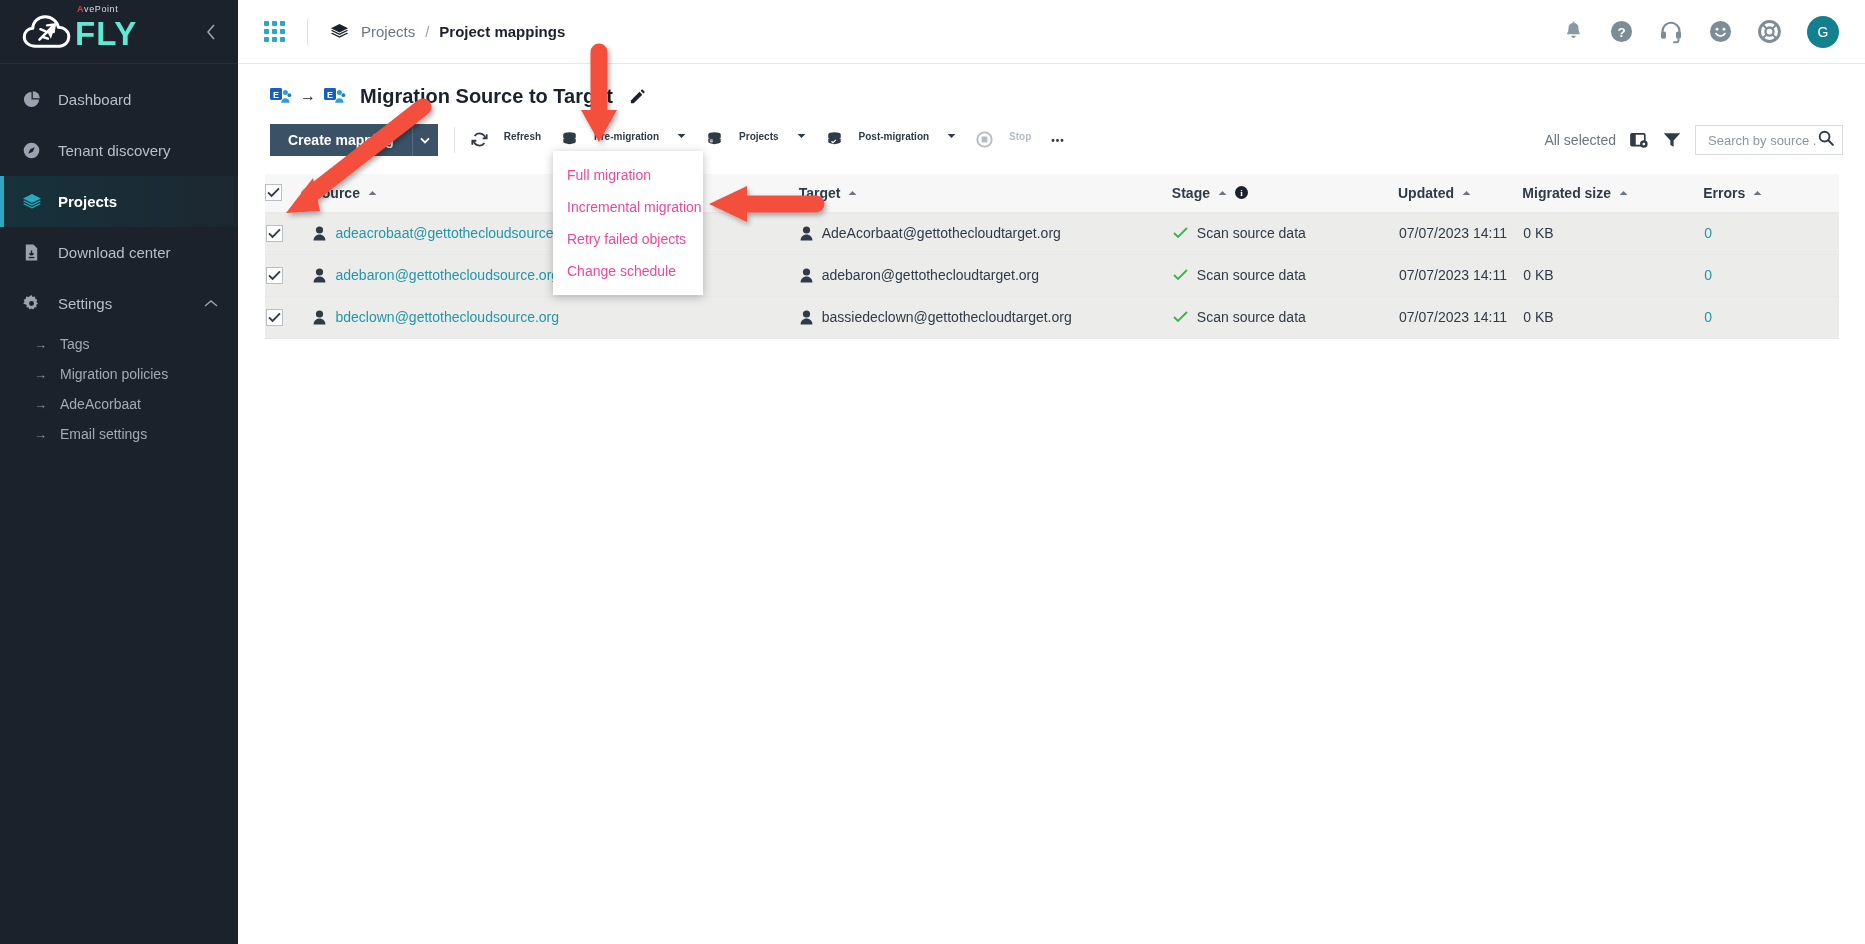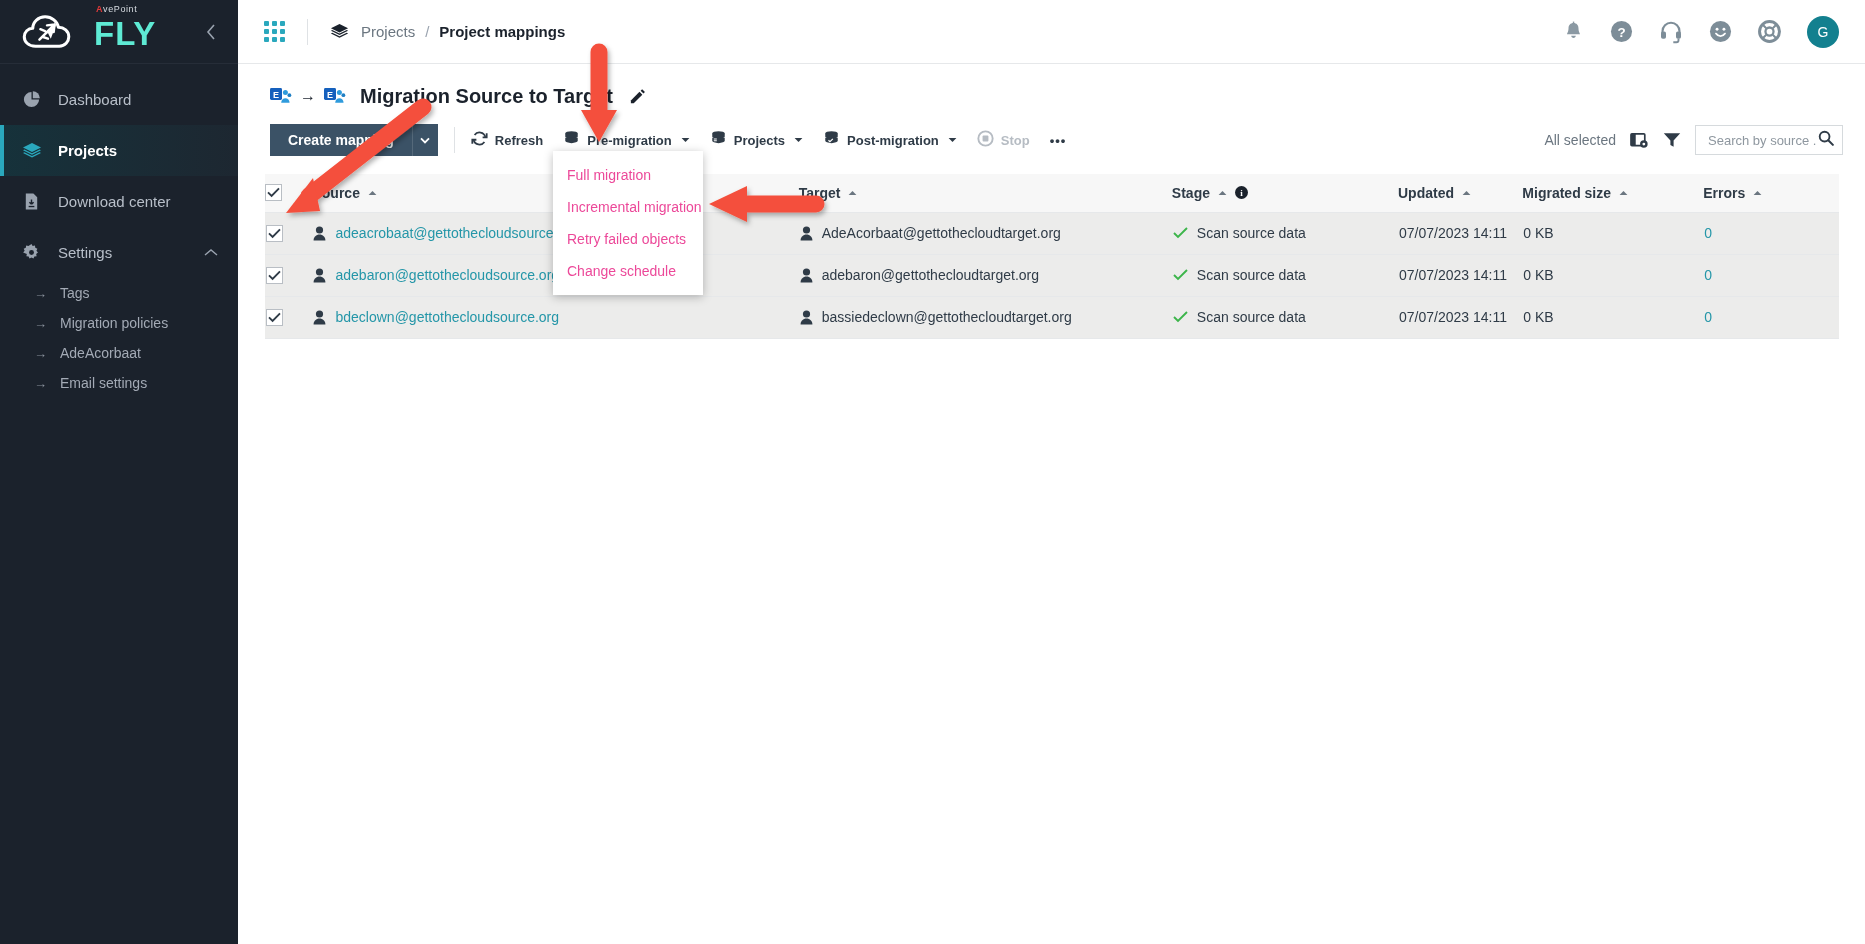--- a/index.html
+++ b/index.html
@@ -19,21 +19,21 @@
     width: 238px; height: 944px;
     background: #1b222c;
     color: #c7ccd4;
   }
   .sb-logo-row {
     height: 64px; display: flex; align-items: center;
     padding: 0 14px 0 22px;
     border-bottom: 1px solid #262d38;
     position: relative;
   }
-  .logo-wrap { display: flex; align-items: flex-end; gap: 20px; }
+  .logo-wrap { display: flex; align-items: flex-end; gap: 1px; }
   .logo-cloud { width: 50px; height: 36px; }
   .logo-textblock { position: relative; margin-left: 2px; }
   .logo-ave {
     font-size: 9px; letter-spacing: .6px; color: #d7dce2;
     position: absolute; top: -13px; left: 2px; white-space: nowrap;
   }
   .logo-ave .ave-a { color: #e03a3a; font-weight: 700; }
   .logo-fly {
     font-size: 33px; font-weight: 700; color: #5eead4;
     letter-spacing: 1px; line-height: 1;
@@ -106,22 +106,22 @@
     height: 32px; padding: 0 18px; display: flex; align-items: center;
     border: none; cursor: pointer;
   }
   .btn-split {
     background: #3b5266; color: #fff; width: 26px; height: 32px;
     display: flex; align-items: center; justify-content: center;
     border-left: 1px solid #55697a; cursor: pointer; font-size: 9px;
   }
   .tb-sep { width: 1px; height: 26px; background: #dfe2e5; margin: 0 16px; }
   .tb-action {
-    display: flex; align-items: center; gap: 7px;
-    font-size: 13px; font-weight: 700; color: #2f3b47;
+    display: flex; align-items: flex-start; gap: 16px;
+    font-size: 10px; font-weight: 700; color: #2f3b47;
     margin-right: 20px; cursor: pointer; white-space: nowrap;
   }
   .tb-action.disabled { color: #b6bcc3; cursor: default; font-weight: 700; }
   .caret { font-size: 9px; margin-left: 2px; }
 
   .tb-far { margin-left: auto; display: flex; align-items: center; gap: 14px; }
   .all-selected { color: #6b7680; font-size: 14px; }
   .icon-btn { color: #2f3b47; cursor: pointer; display: flex; align-items: center; }
   .search-box {
     width: 148px; height: 30px; border: 1px solid #d6dadd; background: #fff;
@@ -206,20 +206,29 @@
     <div class="sb-item">
       <span class="sb-ico">
         <svg width="19" height="19" viewBox="0 0 20 20">
             <path d="M10 2a8 8 0 1 0 8 8h-8z" fill="#9aa3af"></path>
             <path d="M11.4 1.2V8.6H18.8A7.6 7.6 0 0 0 11.4 1.2z" fill="#9aa3af"></path>
           </svg>
       </span>
       <span class="sb-lab">Dashboard</span>
     </div>
 
+    <div class="sb-item">
+      <span class="sb-ico">
+        <svg width="19" height="19" viewBox="0 0 20 20">
+            <circle cx="10" cy="10" r="8.2" fill="#9aa3af"></circle>
+            <path d="M13.4 6.6L8.6 8.6 6.6 13.4 11.4 11.4z" fill="#1b222c"></path>
+          </svg>
+      </span>
+      <span class="sb-lab">Tenant discovery</span>
+    </div>
 
     <div class="sb-item active">
       <span class="sb-ico">
         <svg width="20" height="20" viewBox="0 0 20 20">
           <path d="M10 2 L19 6.5 L10 11 L1 6.5 Z" fill="#2aa8bd"></path>
           <path d="M10 12.2 L17.6 8.5 L19 9.2 L10 13.7 L1 9.2 L2.4 8.5 Z" fill="#2aa8bd"></path>
           <path d="M10 15 L17.6 11.3 L19 12 L10 16.5 L1 12 L2.4 11.3 Z" fill="#2aa8bd"></path>
         </svg>
       </span>
       <span class="sb-lab">Projects</span>

